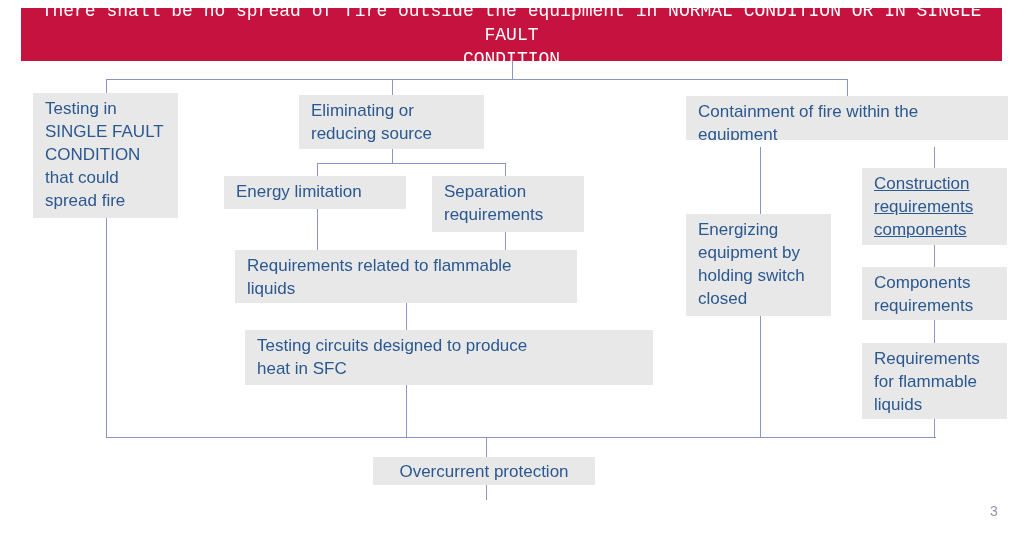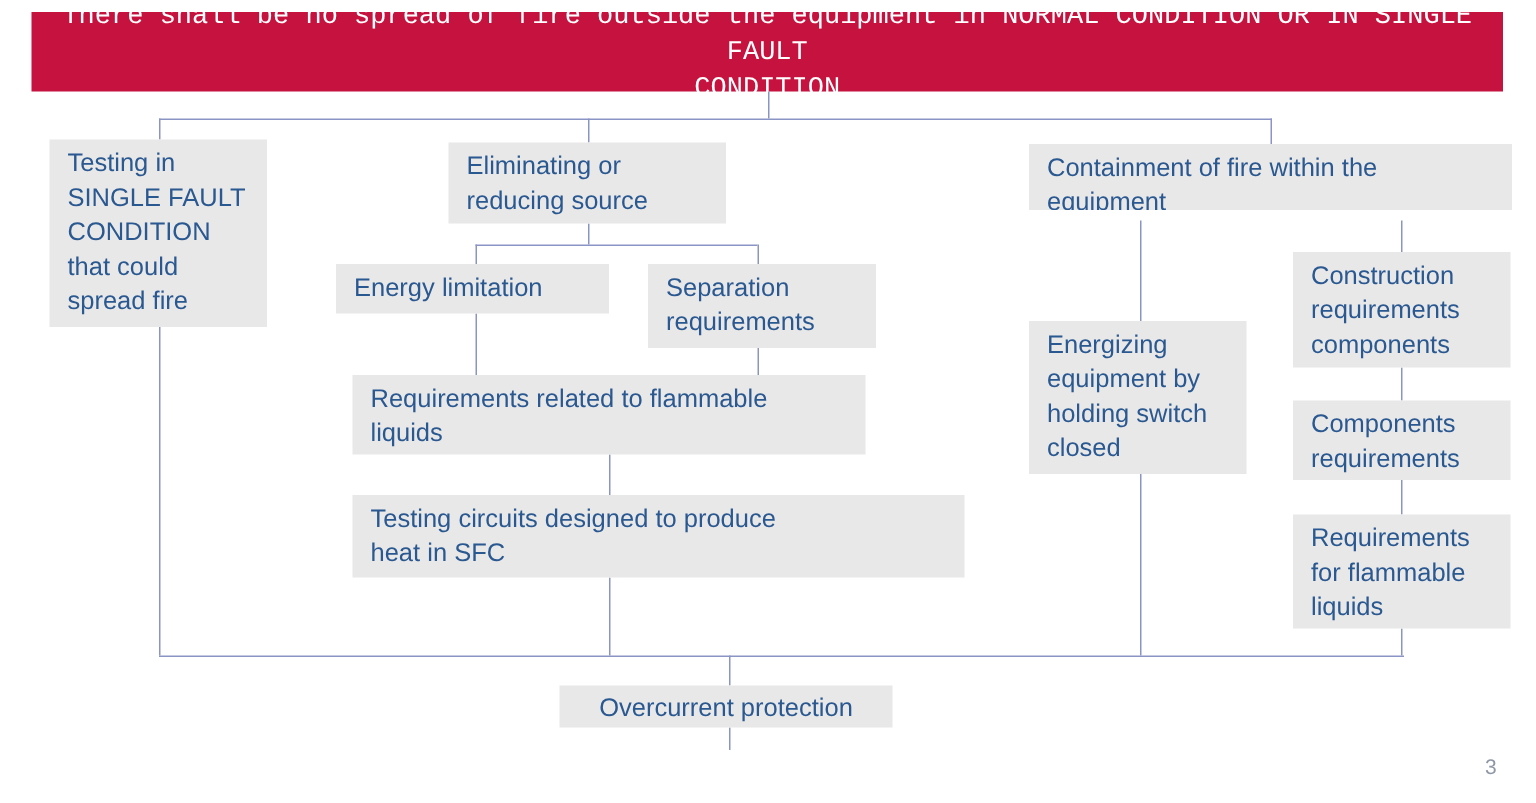--- a/index.html
+++ b/index.html
@@ -90,30 +90,30 @@
 that could
 spread fire</div>
 
   <div class="node" style="left:299px; top:95px; width:185px; height:54px;">Eliminating or
 reducing source</div>
   <div class="node" style="left:224px; top:176px; width:182px; height:33px;">Energy limitation</div>
   <div class="node" style="left:432px; top:176px; width:152px; height:56px;">Separation
 requirements</div>
   <div class="node" style="left:235px; top:250px; width:342px; height:53px;">Requirements related to flammable
 liquids</div>
-  <div class="node" style="left:235px; top:330px; width:408px; height:55px;">Testing circuits designed to produce
+  <div class="node" style="left:245px; top:330px; width:408px; height:55px;">Testing circuits designed to produce
 heat in SFC</div>
 
   <div class="node" style="left:686px; top:96px; width:322px; height:44px;">Containment of fire within the
 equipment</div>
   <div class="node" style="left:686px; top:214px; width:145px; height:102px;">Energizing
 equipment by
 holding switch
 closed</div>
-  <div class="node" style="left:862px; top:168px; width:145px; height:77px;">Construction
+  <div class="node" style="left:862px; top:168px; width:145px; height:77px;text-decoration:underline;">Construction
 requirements
 components</div>
   <div class="node" style="left:862px; top:267px; width:145px; height:53px;">Components
 requirements</div>
   <div class="node" style="left:862px; top:343px; width:145px; height:76px;">Requirements
 for flammable
 liquids</div>
 
   <div class="node centered" style="left:373px; top:457px; width:222px; height:28px;">Overcurrent protection</div>
 

